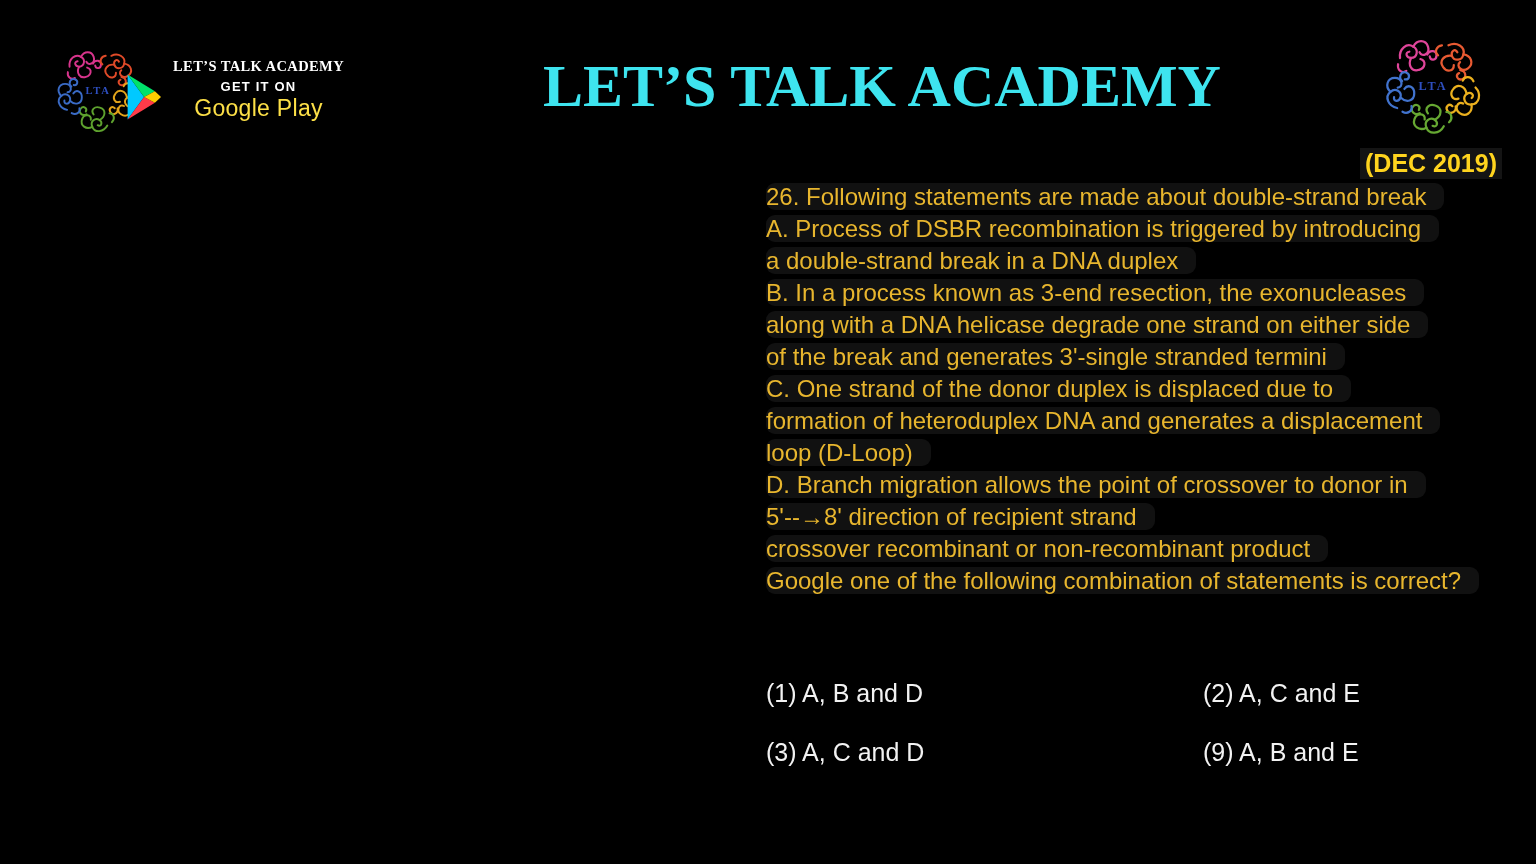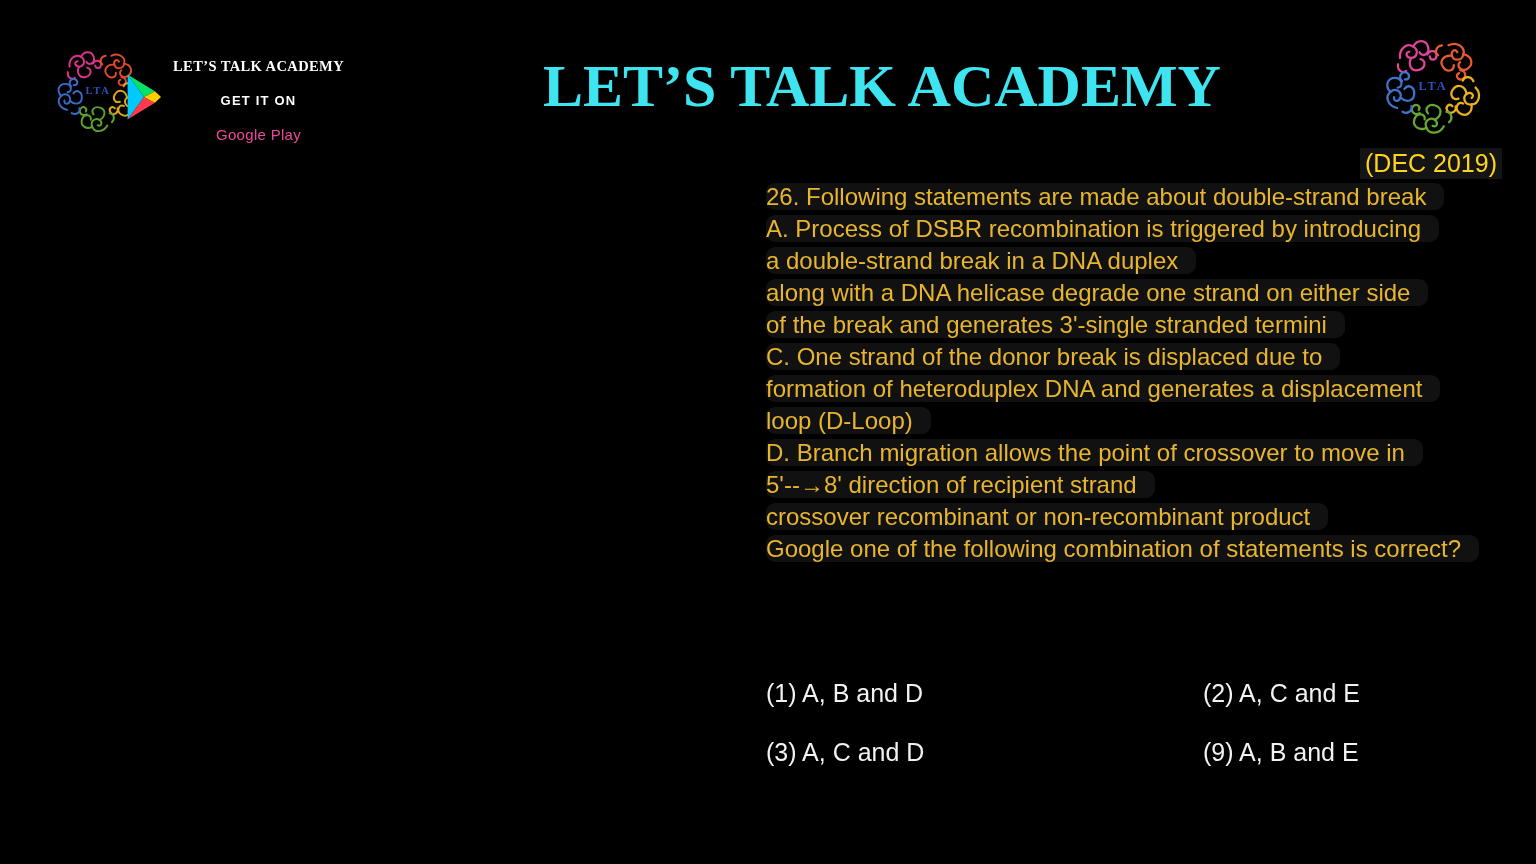--- a/index.html
+++ b/index.html
@@ -13,32 +13,32 @@
   .lta-logo.left  { left:54px;  top:44px; width:88px;  height:92px; }
   .lta-logo.right { left:1382px; top:32px; width:102px; height:106px; }
 
   .play-badge { position:absolute; left:122px; top:58px; display:flex; align-items:flex-start; }
   .play-icon { width:47px; height:50px; margin-top:14px; flex:0 0 auto; }
   .badge-text { display:flex; flex-direction:column; align-items:center; margin-left:4px; }
   .badge-academy {
     font-family:"Liberation Serif", serif; font-weight:bold; font-size:14.5px;
     color:#ffffff; letter-spacing:0.4px; white-space:nowrap;
   }
-  .badge-geton { font-weight:bold; font-size:13px; color:#ffffff; letter-spacing:1.2px; margin-top:18px; }
-  .badge-store { font-size:15px; color:#ec4899; font-weight:500; letter-spacing:0.3px; margin-top:18px; }
+  .badge-geton { font-weight:bold; font-size:13px; color:#ffffff; letter-spacing:1.2px; margin-top:4px; }
+  .badge-store { font-size:23px; color:#fde047; font-weight:500; letter-spacing:0.3px; margin-top:1px; }
 
   .main-title {
     position:absolute; left:543px; top:52px;
     font-family:"Liberation Serif", serif; font-weight:bold;
     font-size:60px; color:#3EE4EF; white-space:nowrap;
   }
 
   .exam-tag {
     position:absolute; top:148px; right:34px;
-    font-size:25px; font-weight:normal; color:#FFD41E;
+    font-size:25px; font-weight:bold; color:#FFD41E;
     background:#141414; padding:1px 5px; white-space:nowrap;
   }
 
   .question { position:absolute; left:766px; top:181px; width:752px; color:#E8B62E; font-size:24px; }
   .q-line { height:32px; line-height:32px; white-space:nowrap; }
   .q-line > span { background:#111111; padding-right:18px;border-radius:9px; }
 
   .options {
     position:absolute; left:766px; top:680px; width:752px;
     display:grid; grid-template-columns:404px auto; row-gap:32px;gap:33px;
@@ -103,26 +103,27 @@
     <use href="#ribR" stroke="#4173CE" transform="rotate(-106 50 50)"></use>
     <text x="50" y="55" text-anchor="middle" font-size="12" font-weight="bold" letter-spacing="2" fill="#2E4FBF">LTA</text>
   </svg>
 
   <div class="exam-tag">(DEC 2019)</div>
 
   <div class="question">
     <div class="q-line"><span>26. Following statements are made about double-strand break</span></div>
     <div class="q-line"><span>A. Process of DSBR recombination is triggered by introducing</span></div>
     <div class="q-line"><span>a double-strand break in a DNA duplex</span></div>
+    <div class="q-line"><span>B. In a process known as 3-end resection, the exonucleases</span></div>
     <div class="q-line"><span>along with a DNA helicase degrade one strand on either side</span></div>
     <div class="q-line"><span>of the break and generates 3'-single stranded termini</span></div>
-    <div class="q-line"><span>C. One strand of the donor break is displaced due to</span></div>
+    <div class="q-line"><span>C. One strand of the donor duplex is displaced due to</span></div>
     <div class="q-line"><span>formation of heteroduplex DNA and generates a displacement</span></div>
     <div class="q-line"><span>loop (D-Loop)</span></div>
-    <div class="q-line"><span>D. Branch migration allows the point of crossover to move in</span></div>
+    <div class="q-line"><span>D. Branch migration allows the point of crossover to donor in</span></div>
     <div class="q-line"><span>5'--→8' direction of recipient strand</span></div>
     <div class="q-line"><span>crossover recombinant or non-recombinant product</span></div>
     <div class="q-line"><span>Google one of the following combination of statements is correct?</span></div>
   </div>
 
   <div class="options">
     <div class="option">(1) A, B and D</div>
     <div class="option">(2) A, C and E</div>
     <div class="option">(3) A, C and D</div>
     <div class="option">(9) A, B and E</div>

